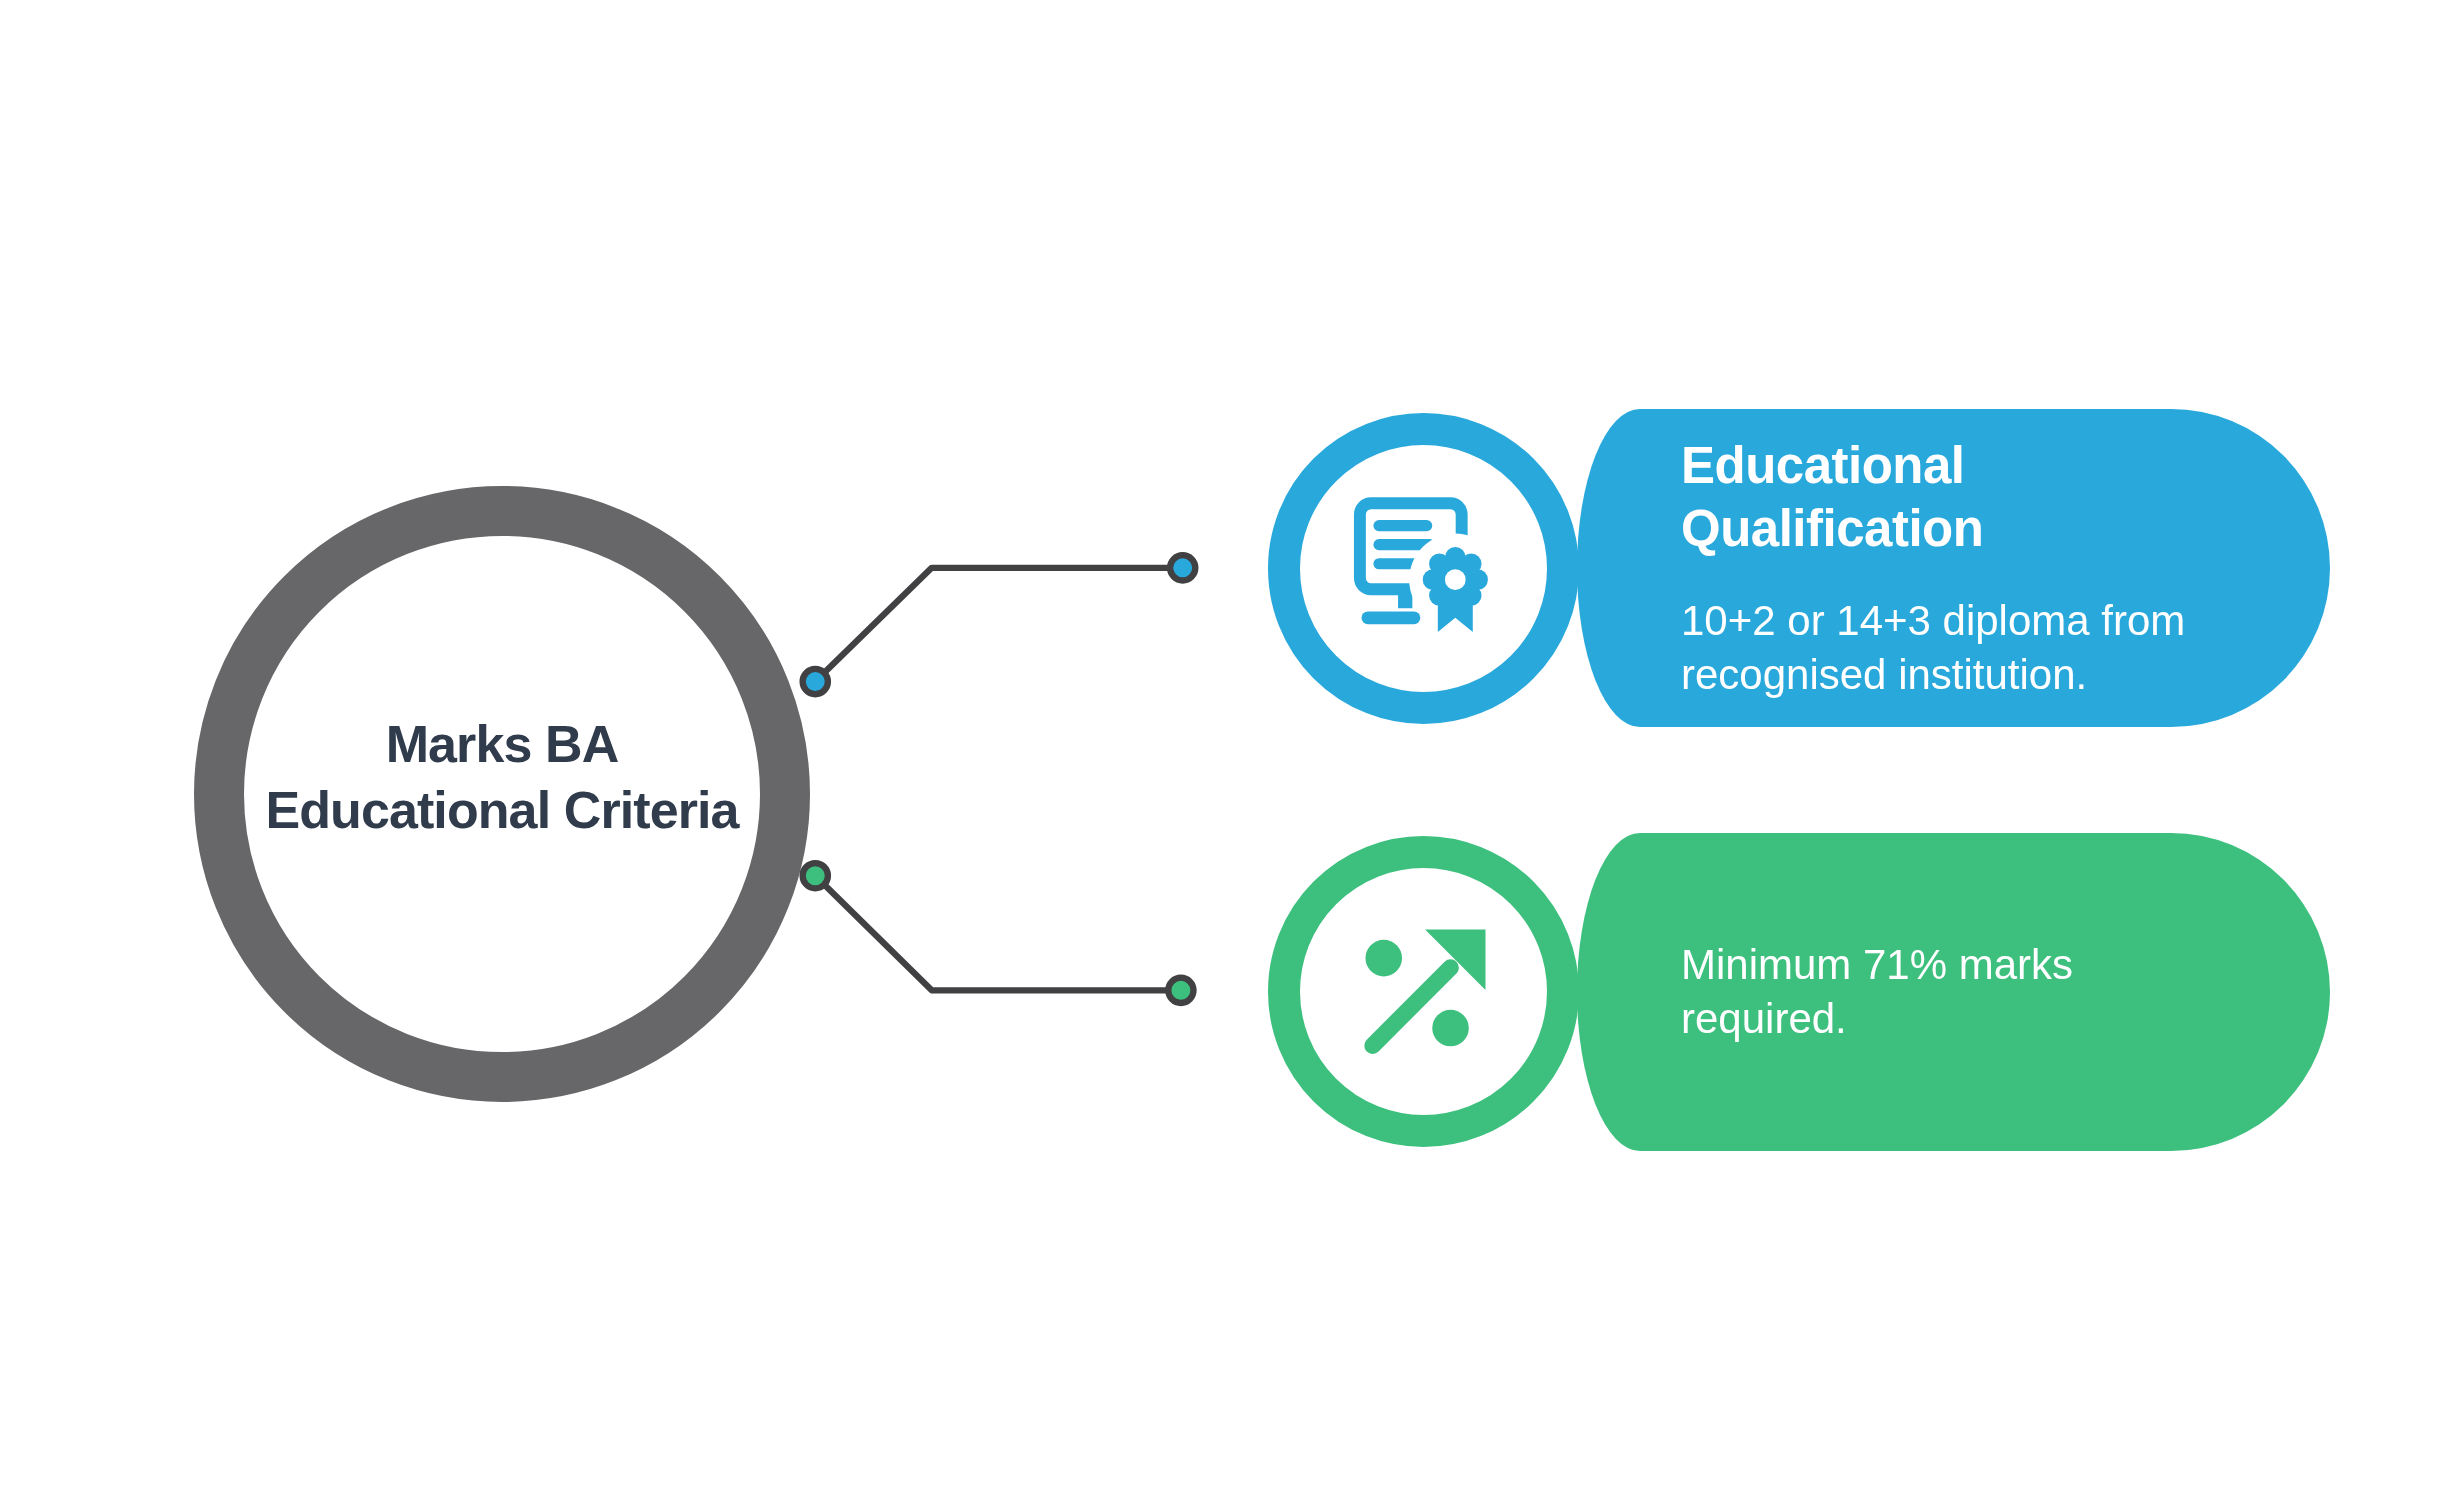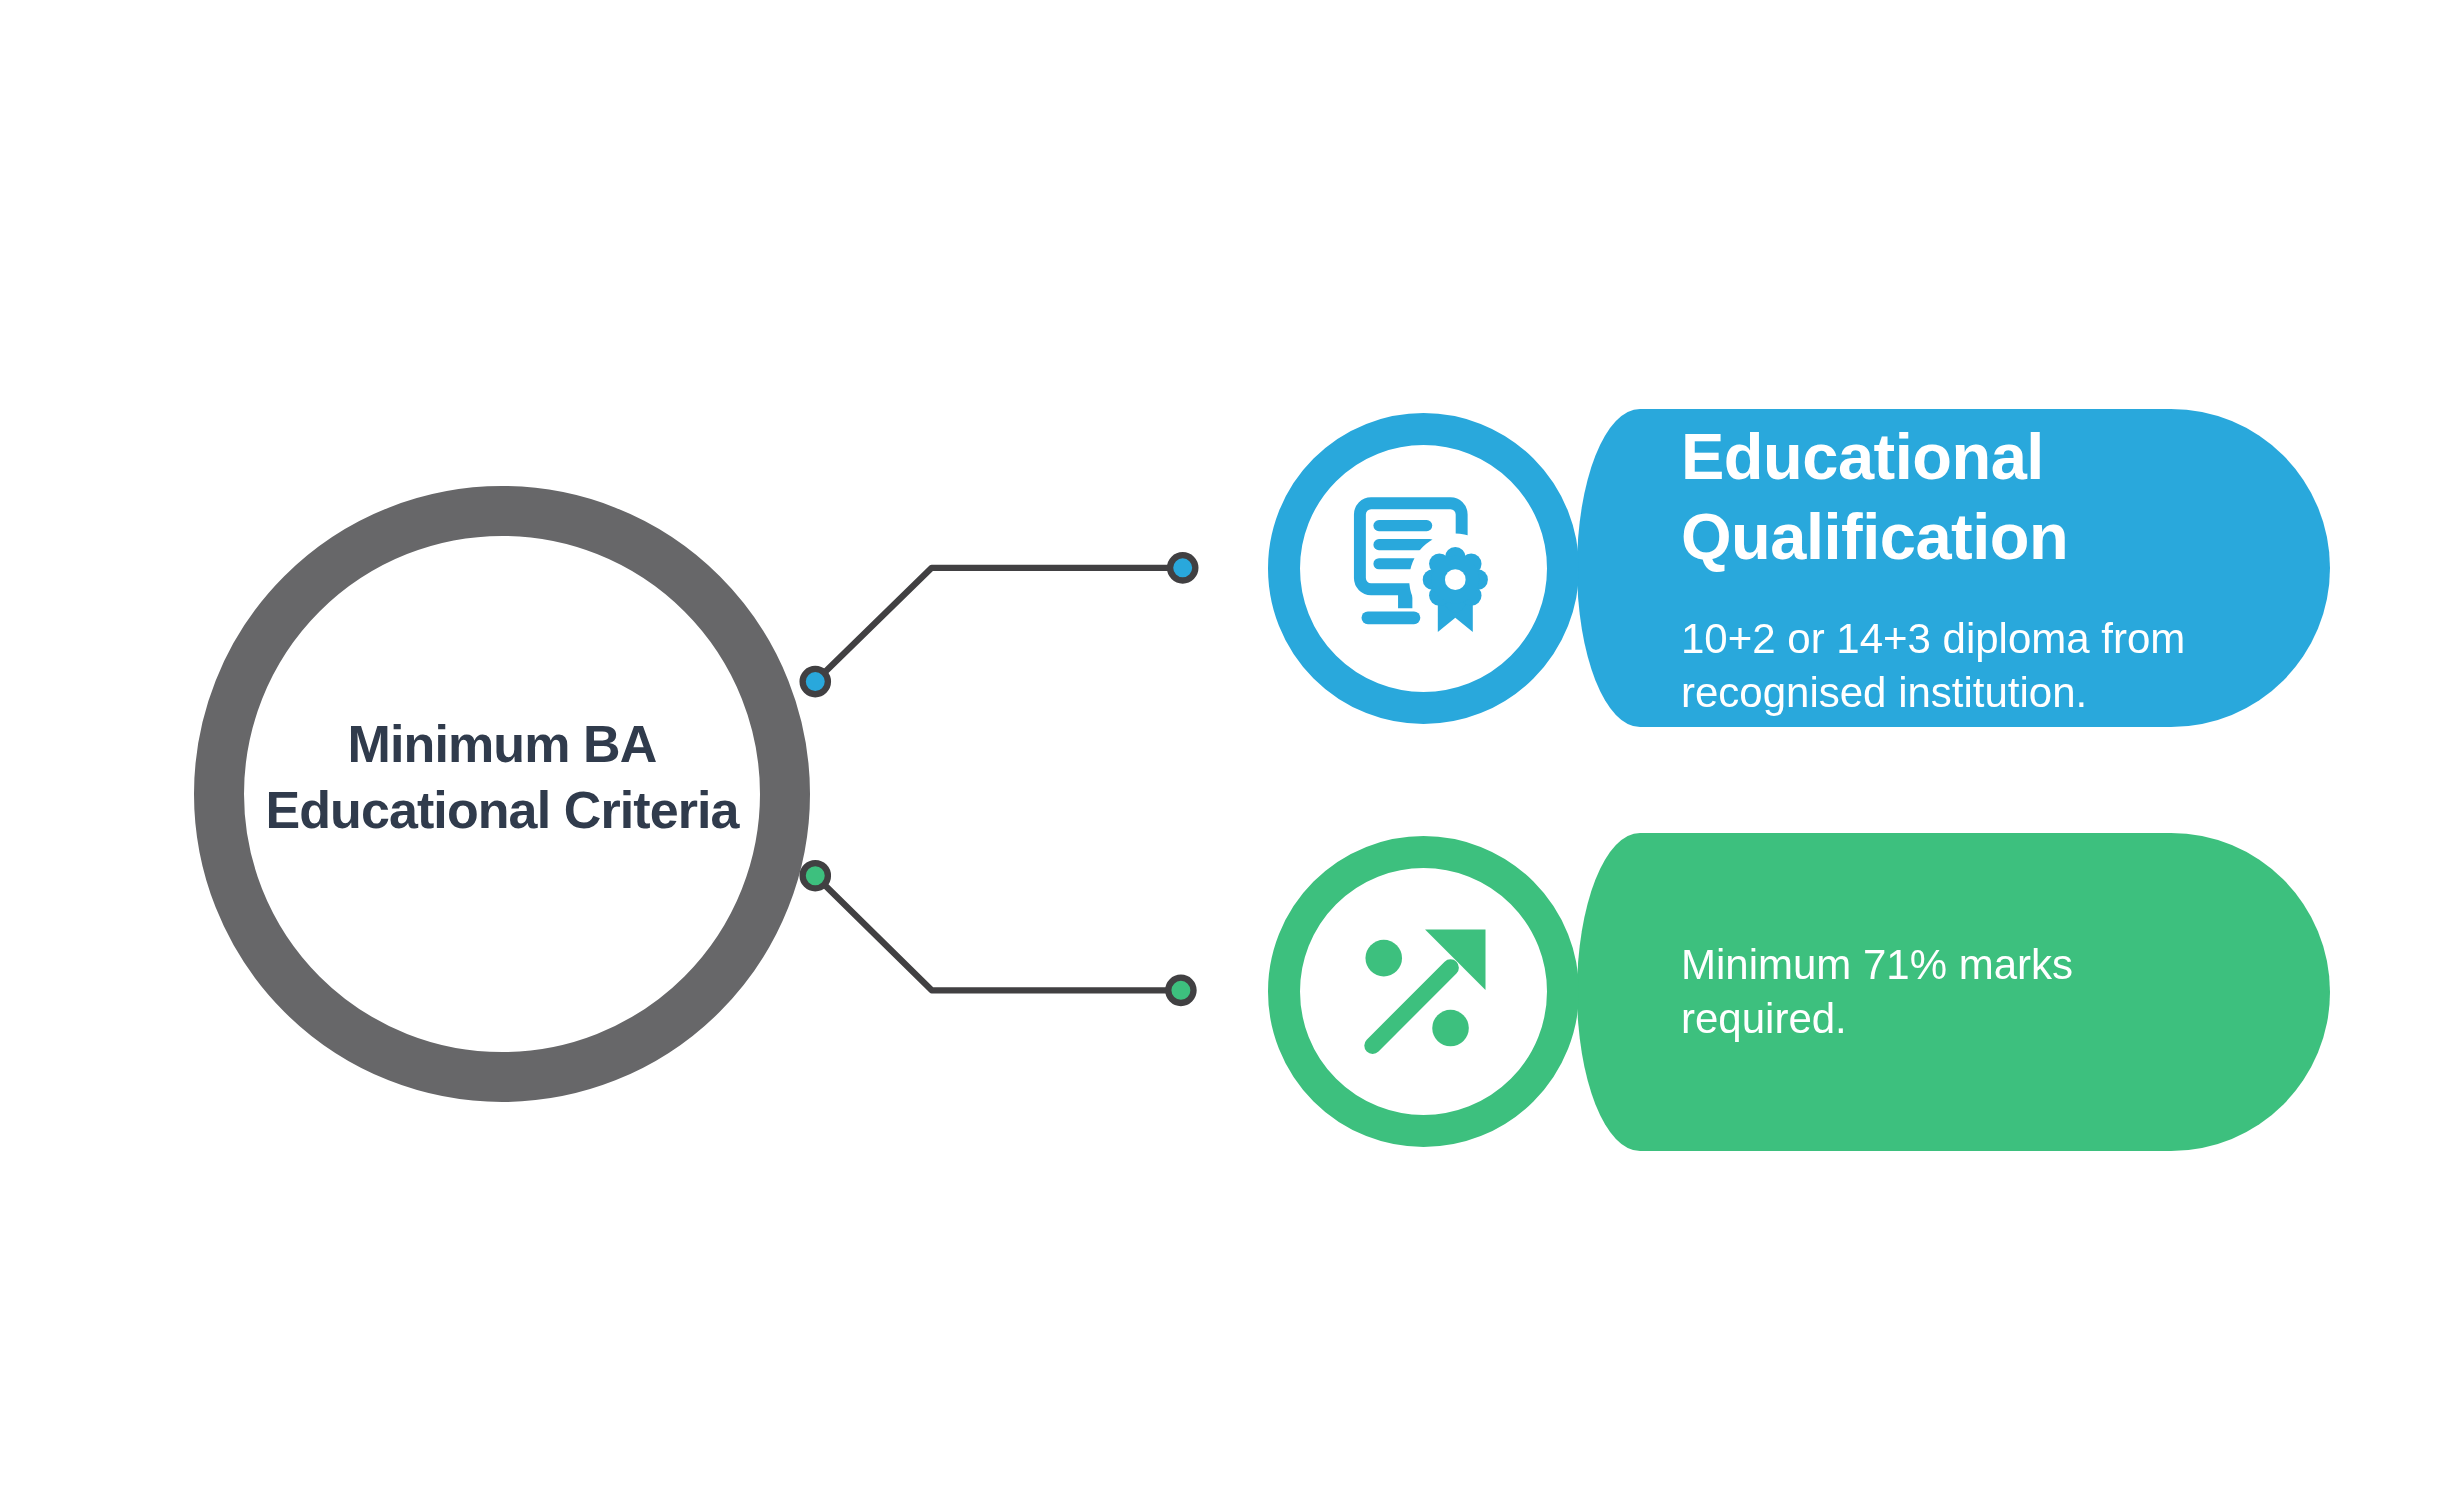--- a/index.html
+++ b/index.html
@@ -117,21 +117,21 @@
     display:flex;
     flex-direction:column;
     justify-content:center;
     gap:34px;
     color:var(--card-text);
   }
   .card-text-blue{top:409px;}
   .card-text-green{top:833px;}
   .card-title{
     margin:0;
-    font-size:65px;
+    font-size:51px;
     font-weight:bold;
     line-height:1.24;
     letter-spacing:-0.5px;
     max-width:560px;
   }
   .card-desc{
     margin:0;
     font-size:42px;
     font-weight:normal;
     line-height:1.28;
@@ -139,21 +139,21 @@
   .card-desc-blue{max-width:587px;}
   .card-desc-green{max-width:424px;}
 </style>
 </head>
 <body>
 
 <div id="canvas">
 
   <div class="center-circle">
     <div class="center-text">
-      <span>Minimum BA</span>
+      <span>Marks BA</span>
       <span>Educational Criteria</span>
     </div>
   </div>
 
   <svg class="connectors" viewBox="0 0 2727 1656">
     <polyline class="connector-line" points="903,755 1032,629 1310,629"></polyline>
     <polyline class="connector-line" points="903,970 1032,1097 1308,1097"></polyline>
     <circle class="connector-dot dot-blue" cx="903" cy="755" r="14"></circle>
     <circle class="connector-dot dot-blue" cx="1310" cy="629" r="14"></circle>
     <circle class="connector-dot dot-green" cx="903" cy="970" r="14"></circle>

